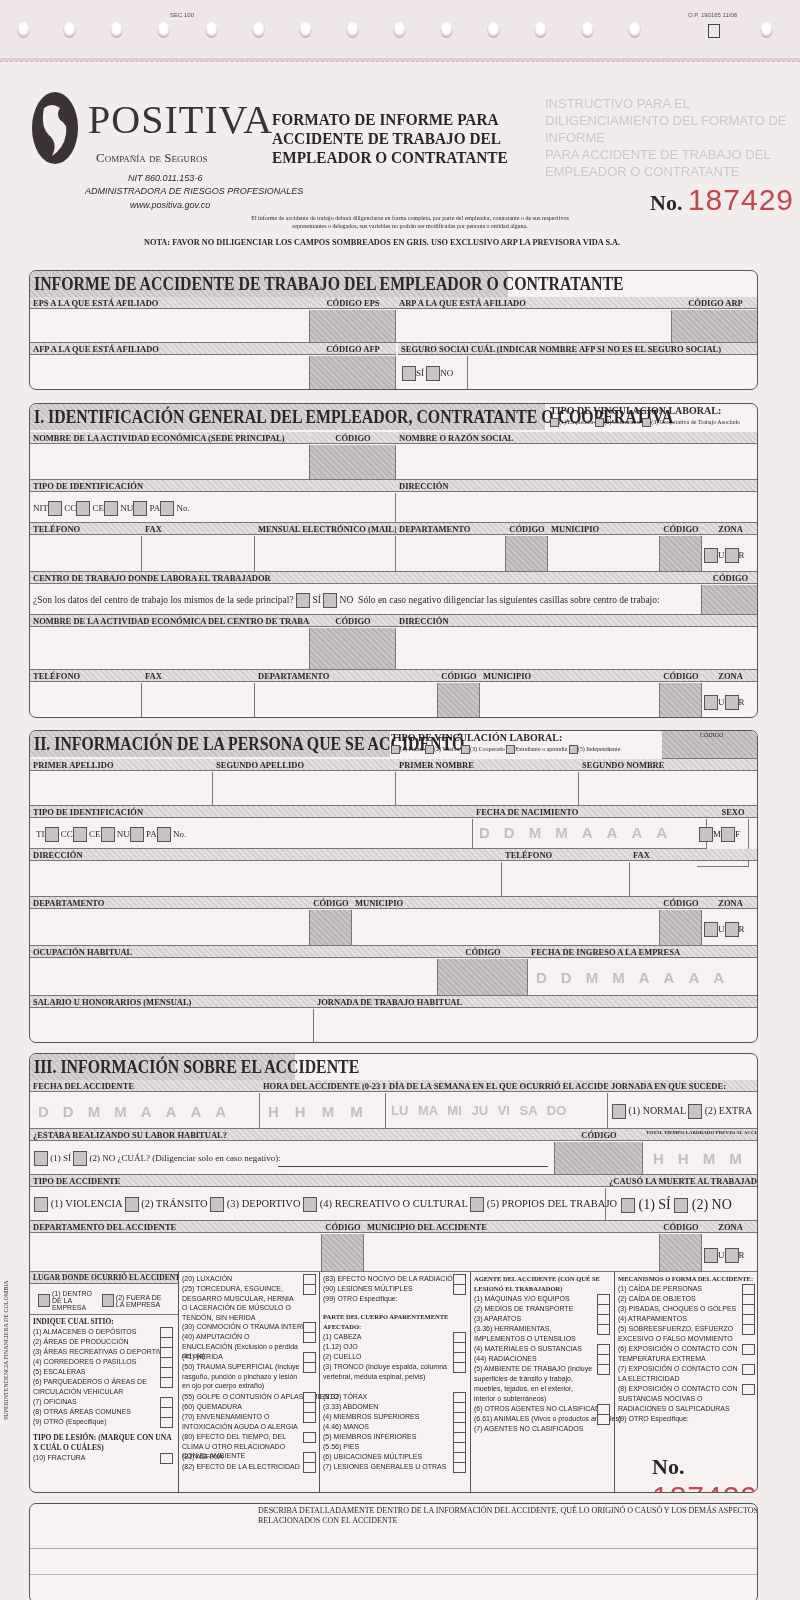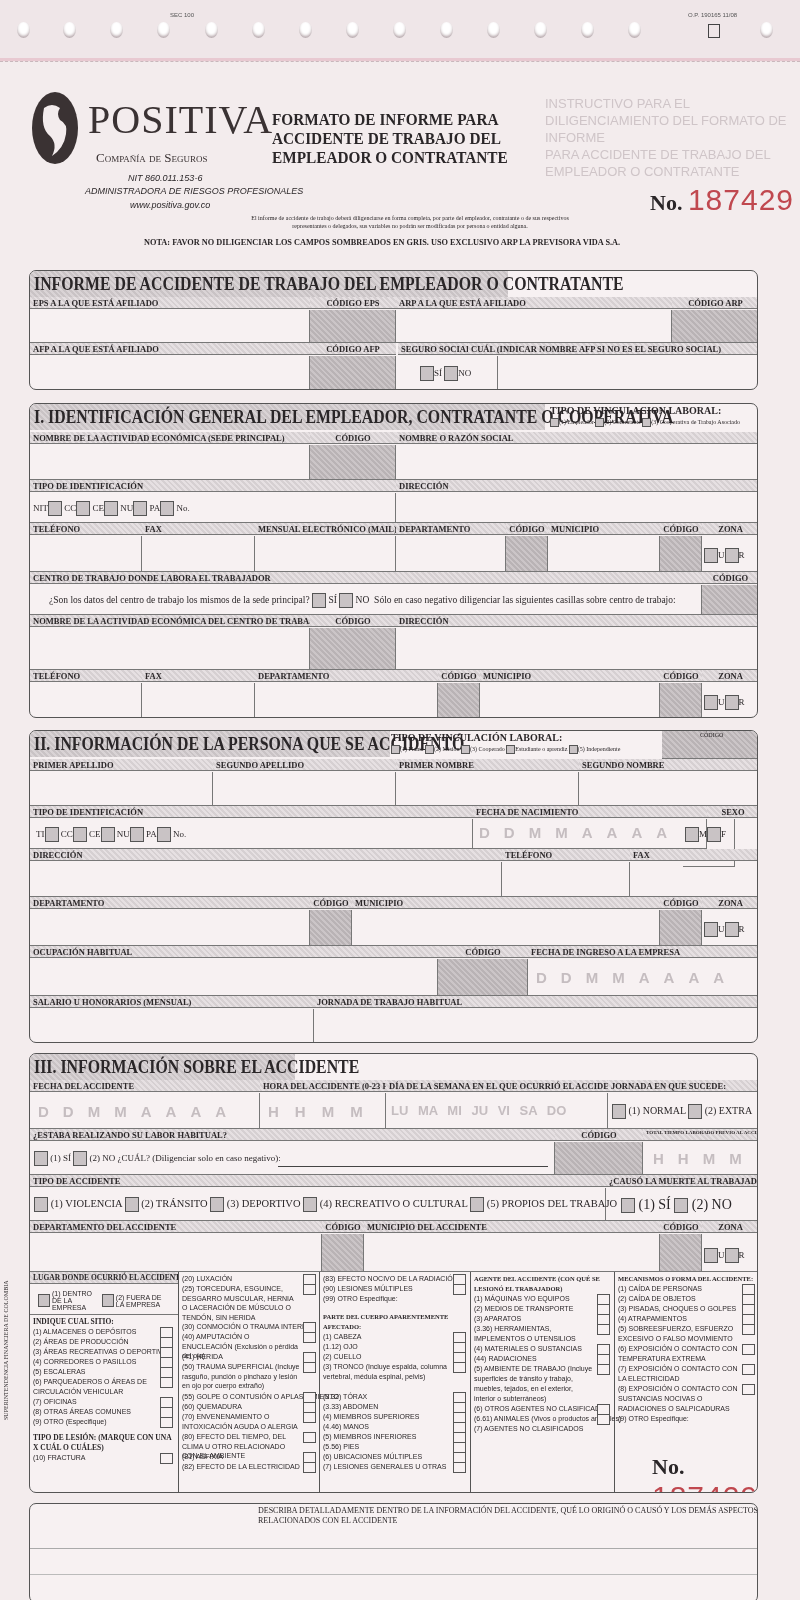--- a/index.html
+++ b/index.html
@@ -100,21 +100,21 @@
   <div class="cell" style="left:0;top:39px;width:280px;height:33px"></div>
   <div class="cell gray" style="left:280px;top:39px;width:86px;height:33px"></div>
   <div class="cell" style="left:366px;top:39px;width:276px;height:33px"></div>
   <div class="cell gray" style="left:642px;top:39px;width:87px;height:33px"></div>
   <div class="lbl" style="left:0;top:72px;width:280px">AFP A LA QUE ESTÁ AFILIADO</div>
   <div class="lbl c" style="left:280px;top:72px;width:86px">CÓDIGO AFP</div>
   <div class="lbl c" style="left:368px;top:72px;width:72px">SEGURO SOCIAL</div>
   <div class="lbl" style="left:438px;top:72px;width:291px">CUÁL (INDICAR NOMBRE AFP SI NO ES EL SEGURO SOCIAL)</div>
   <div class="cell" style="left:0;top:85px;width:280px;height:35px"></div>
   <div class="cell gray" style="left:280px;top:85px;width:86px;height:35px"></div>
-  <div class="cell" style="left:384px;top:85px;width:84px;height:35px">
+  <div class="cell" style="left:366px;top:85px;width:72px;height:35px">
     <span class="txt" style="left:6px;top:10px"><span class="box"></span><span>SÍ</span> <span class="box"></span><span>NO</span></span>
   </div>
   <div class="cell" style="left:438px;top:85px;width:291px;height:35px"></div>
 </div>
 
 <div class="sec" style="top:403px;height:315px">
   <div class="sec-title" style="width:515px"><span>I. IDENTIFICACIÓN GENERAL DEL EMPLEADOR, CONTRATANTE O COOPERATIVA</span></div>
   <div class="txt" style="left:520px;top:1px;font-weight:bold;font-size:10px">TIPO DE VINCULACION LABORAL:</div>
   <div class="txt sm" style="left:520px;top:14px">
     <span class="box" style="width:9px;height:9px"></span><span>(1) Empleador</span>
@@ -154,21 +154,21 @@
   <div class="cell" style="left:366px;top:132px;width:110px;height:36px"></div>
   <div class="cell gray" style="left:476px;top:132px;width:42px;height:36px"></div>
   <div class="cell" style="left:518px;top:132px;width:112px;height:36px"></div>
   <div class="cell gray" style="left:630px;top:132px;width:42px;height:36px"></div>
   <div class="cell" style="left:672px;top:132px;width:57px;height:36px">
     <span class="txt" style="left:2px;top:12px"><span class="box"></span><span>U</span><span class="box"></span><span>R</span></span>
   </div>
   <div class="lbl" style="left:0;top:168px;width:672px">CENTRO DE TRABAJO DONDE LABORA EL TRABAJADOR</div>
   <div class="lbl c" style="left:672px;top:168px;width:57px">CÓDIGO</div>
   <div class="cell" style="left:0;top:181px;width:672px;height:30px">
-    <span class="txt" style="left:19px;top:8px;font-size:9.5px"><span>¿Son los datos del centro de trabajo los mismos de la sede principal?</span> <span class="box"></span> <span>SÍ</span> <span class="box"></span> <span>NO</span> &nbsp;<span>Sólo en caso negativo diligenciar las siguientes casillas sobre centro de trabajo:</span></span>
+    <span class="txt" style="left:3px;top:8px;font-size:9.5px"><span>¿Son los datos del centro de trabajo los mismos de la sede principal?</span> <span class="box"></span> <span>SÍ</span> <span class="box"></span> <span>NO</span> &nbsp;<span>Sólo en caso negativo diligenciar las siguientes casillas sobre centro de trabajo:</span></span>
   </div>
   <div class="cell gray" style="left:672px;top:181px;width:57px;height:30px"></div>
   <div class="lbl" style="left:0;top:211px;width:280px">NOMBRE DE LA ACTIVIDAD ECONÓMICA DEL CENTRO DE TRABAJO</div>
   <div class="lbl c" style="left:280px;top:211px;width:86px">CÓDIGO</div>
   <div class="lbl" style="left:366px;top:211px;width:363px">DIRECCIÓN</div>
   <div class="cell" style="left:0;top:224px;width:280px;height:42px"></div>
   <div class="cell gray" style="left:280px;top:224px;width:86px;height:42px"></div>
   <div class="cell" style="left:366px;top:224px;width:363px;height:42px"></div>
   <div class="lbl" style="left:0;top:266px;width:112px">TELÉFONO</div>
   <div class="lbl" style="left:112px;top:266px;width:113px">FAX</div>
@@ -218,21 +218,21 @@
       <span>CC</span><span class="box"></span>
       <span>CE</span><span class="box"></span>
       <span>NU</span><span class="box"></span>
       <span>PA</span><span class="box"></span>
       <span>No.</span>
     </span>
   </div>
   <div class="cell" style="left:443px;top:88px;width:234px;height:30px">
     <span class="txt ghostL" style="left:6px;top:5px;letter-spacing:14px"><span>D</span><span>D</span><span>M</span><span>M</span><span>A</span><span>A</span><span>A</span><span>A</span></span>
   </div>
-  <div class="cell" style="left:653px;top:88px;width:52px;height:48px">
+  <div class="cell" style="left:667px;top:88px;width:52px;height:48px">
     <span class="txt" style="left:2px;top:8px"><span class="box"></span><span>M</span><span class="box"></span><span>F</span></span>
   </div>
   <div class="lbl" style="left:0;top:118px;width:472px">DIRECCIÓN</div>
   <div class="lbl" style="left:472px;top:118px;width:128px">TELÉFONO</div>
   <div class="lbl" style="left:600px;top:118px;width:129px">FAX</div>
   <div class="cell" style="left:0;top:131px;width:472px;height:35px"></div>
   <div class="cell" style="left:472px;top:131px;width:128px;height:35px"></div>
   <div class="cell" style="left:600px;top:131px;width:129px;height:35px"></div>
   <div class="lbl" style="left:0;top:166px;width:280px">DEPARTAMENTO</div>
   <div class="lbl c" style="left:280px;top:166px;width:42px">CÓDIGO</div>

